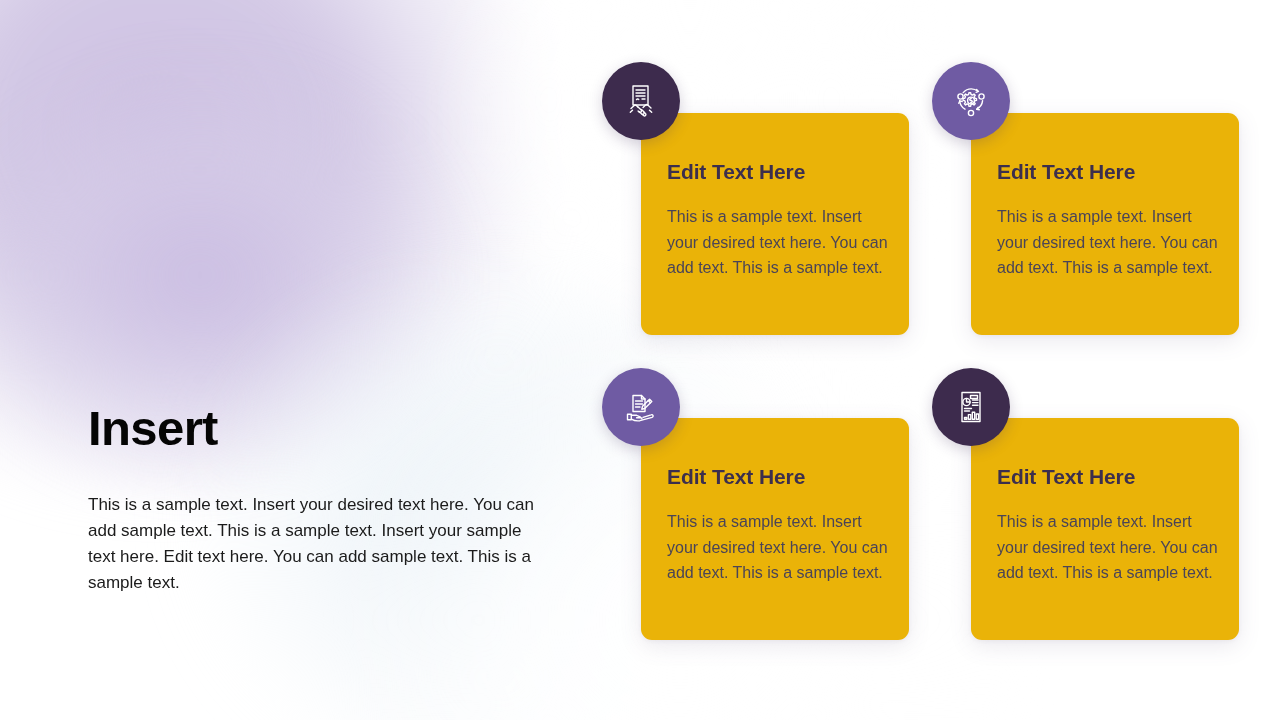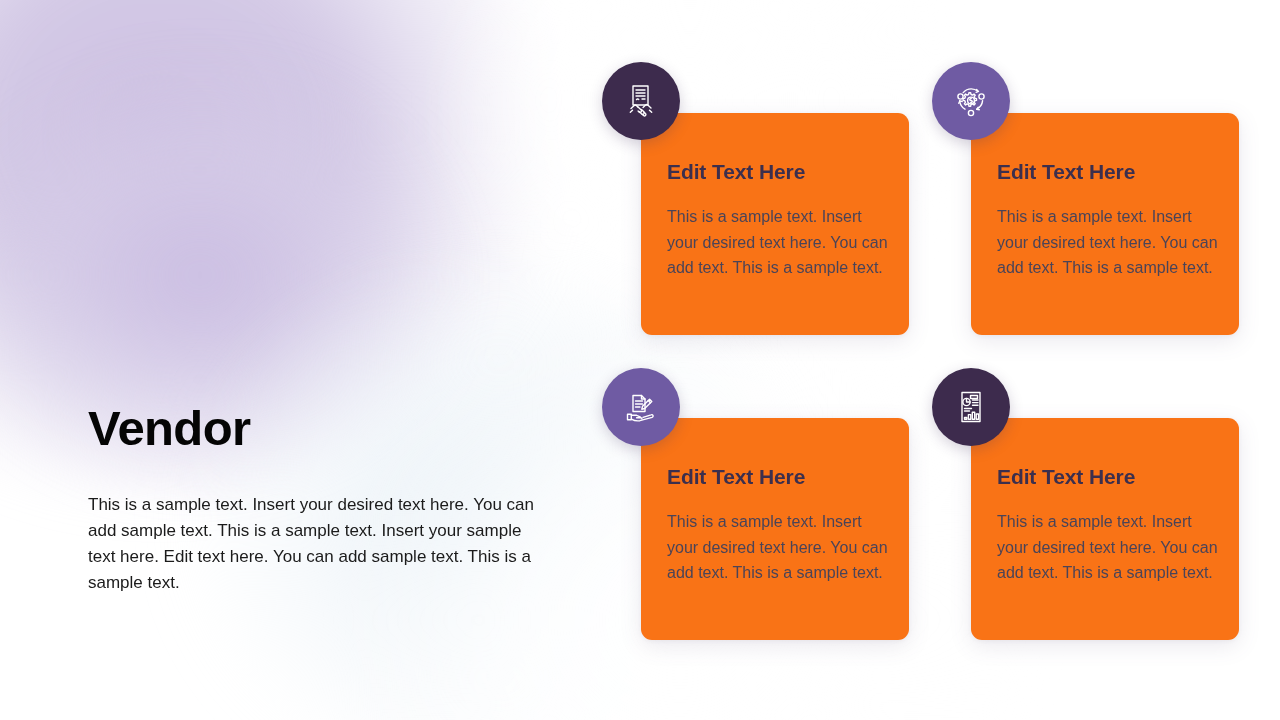--- a/index.html
+++ b/index.html
@@ -88,21 +88,21 @@
     font-size:17px;
     line-height:26px;
     color:#1b1b1b;
     width:452px;
   }
 
   
   .card {
     position:absolute;
     width:268px; height:222px;
-    background:#f97316;
+    background:#eab308;
     border-radius:11px;
     box-shadow:0 6px 22px rgba(98,86,120,0.13), 0 1px 4px rgba(98,86,120,0.07);
   }
   .card-inner {
     position:absolute;
     left:26px; right:18px; top:46px;
   }
   .card-title {
     font-size:21px;
     font-weight:700;
@@ -149,21 +149,21 @@
 
   <div class="bg-layer">
     <div class="blob-lavender"></div>
     <div class="blob-lavender2"></div>
     <div class="blob-ice"></div>
     <div class="blob-white-br"></div>
     <div class="blob-white-top"></div>
   </div>
 
   <div class="left-col">
-    <div class="title-line1">Vendor</div>
+    <div class="title-line1">Insert</div>
     <div class="left-body">This is a sample text. Insert your desired text here. You can add sample text. This is a sample text. Insert your sample text here. Edit text here. You can add sample text. This is a sample text.</div>
   </div>
 
   <div class="card" id="card-1">
     <div class="card-inner">
       <div class="card-title">Edit Text Here</div>
       <div class="card-body">This is a sample text. Insert your desired text here. You can add text. This is a sample text.</div>
     </div>
   </div>
   <div class="icon-circle dark" id="circle-1">

